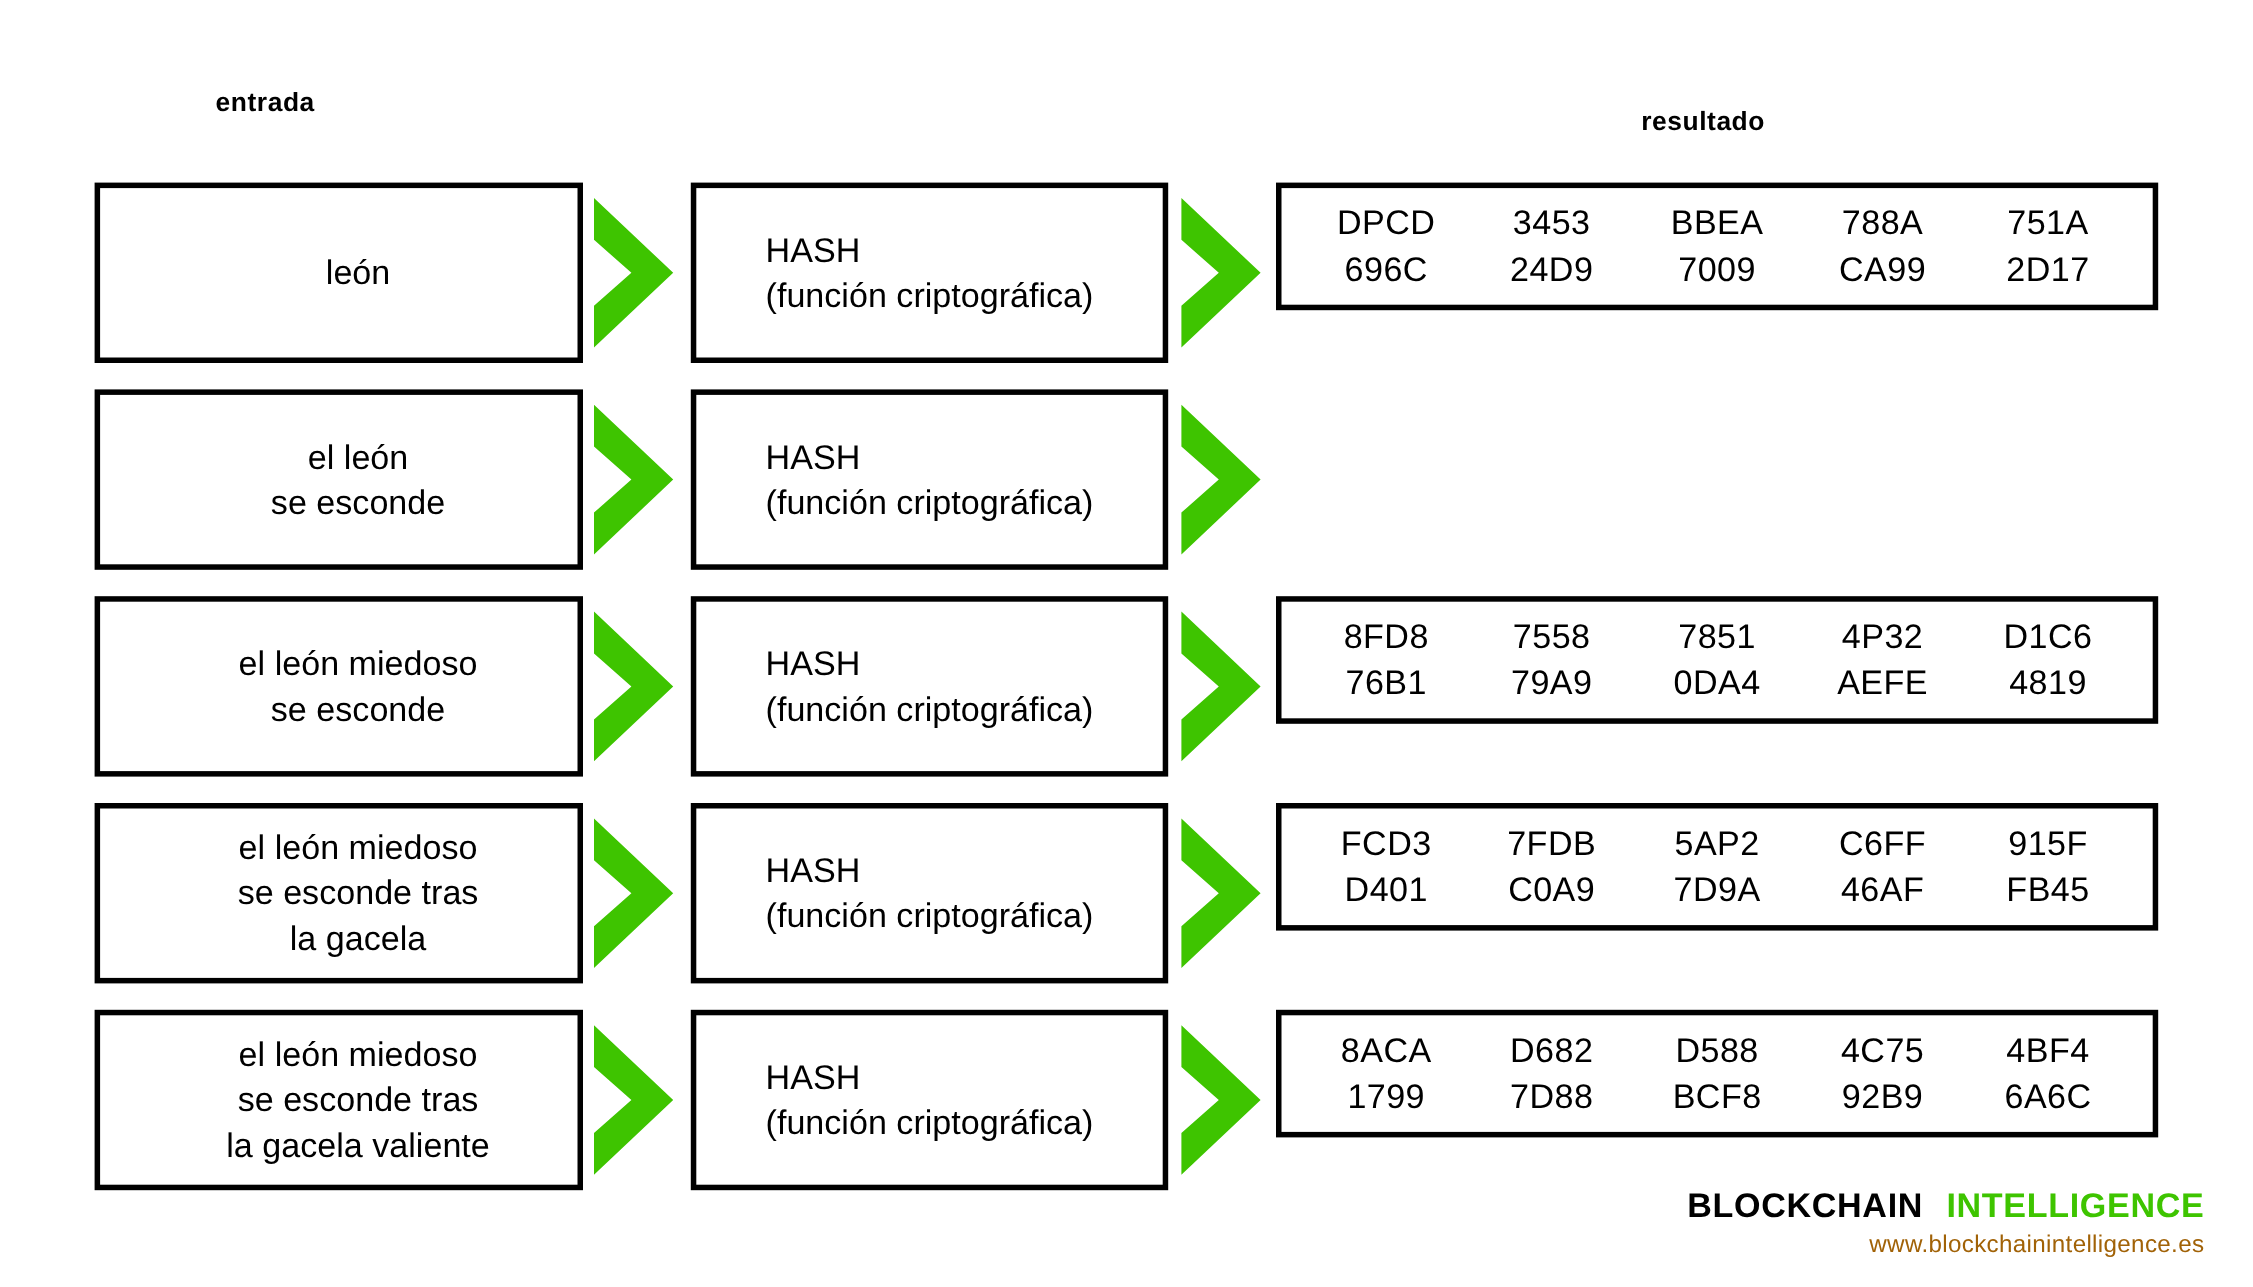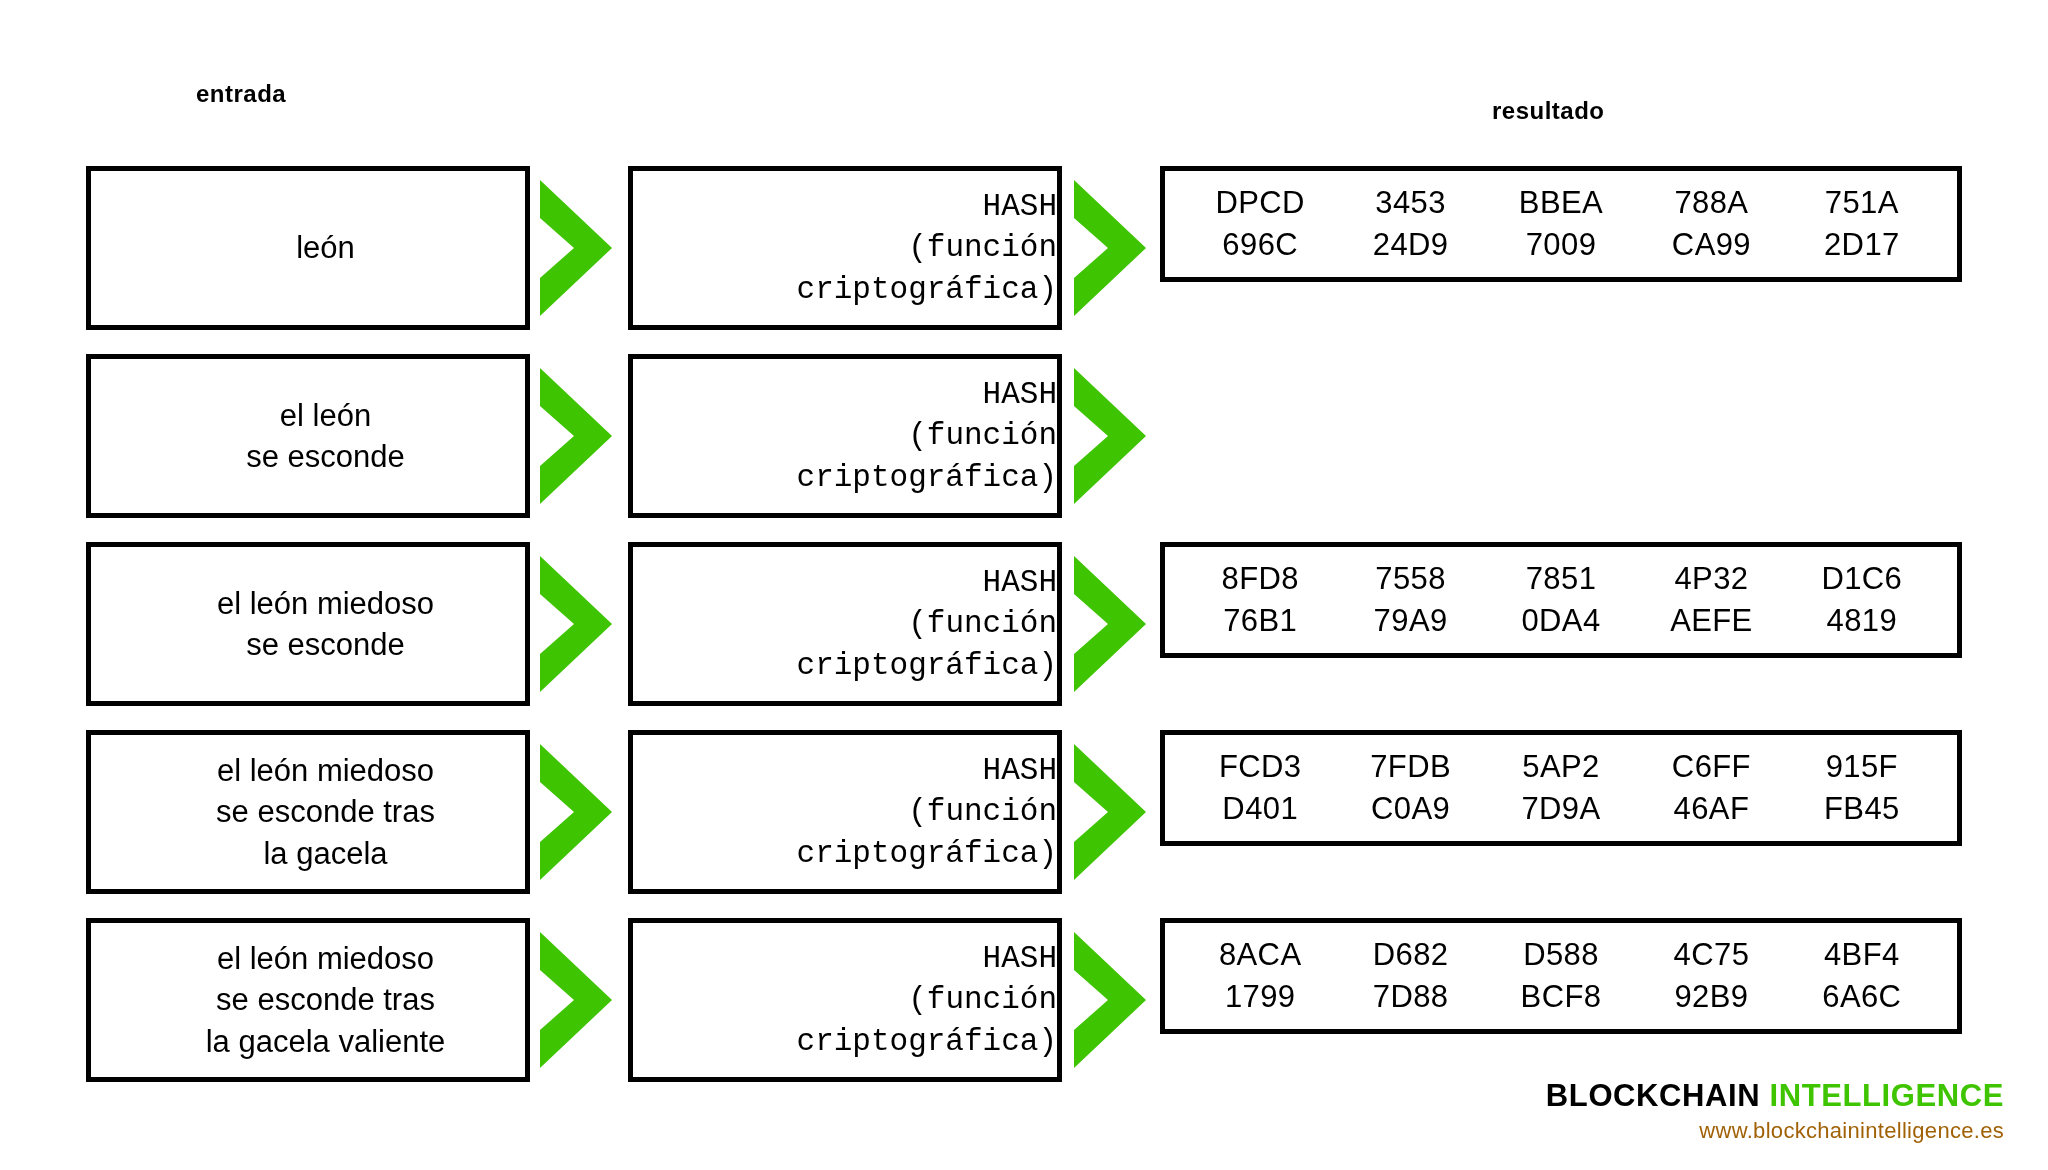--- a/index.html
+++ b/index.html
@@ -89,23 +89,22 @@
   .box-text {
     font-size: 31px;
     line-height: 1.33;
     text-align: center;
     white-space: pre-line;
   }
 
   .hash-text {
     font-size: 31px;
     line-height: 1.33;
-    text-align: right;
+    text-align: left;
     white-space: pre-line;
-    font-family: Liberation Mono, monospace;
   }
 
   
   .hash-grid {
     width: 100%;
     display: flex;
     flex-direction: column;
     justify-content: center;
     gap: 6px;
     padding: 0 20px;
@@ -140,21 +139,21 @@
     bottom: 26px;
     text-align: right;
   }
   .logo-line {
     font-size: 31px;
     font-weight: bold;
     letter-spacing: 0.6px;
     white-space: nowrap;
   }
   .logo-blockchain { color: #000000; }
-  .logo-intelligence { color: #3ec400; }
+  .logo-intelligence { color: #3ec400; margin-left: 12px; }
   .logo-url {
     margin-top: 4px;
     font-size: 22px;
     color: #a16207;
     letter-spacing: 0.3px;
     white-space: nowrap;
   }
 </style>
 </head>
 <body>

